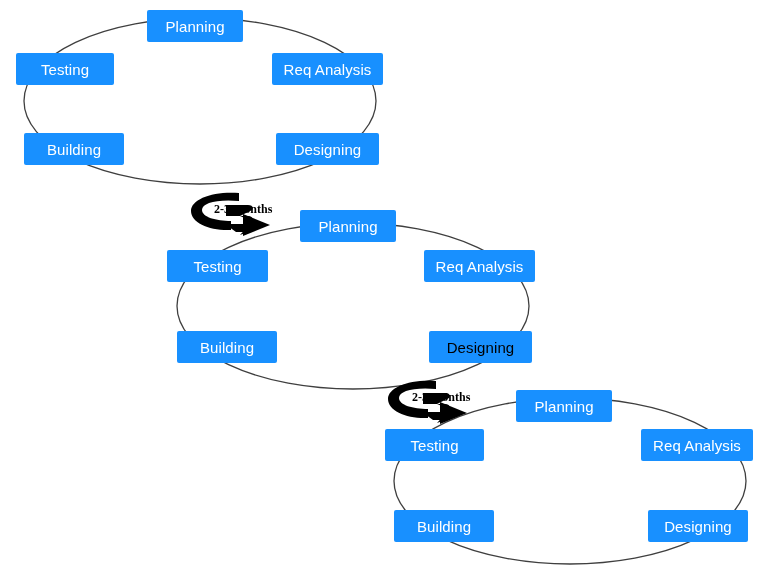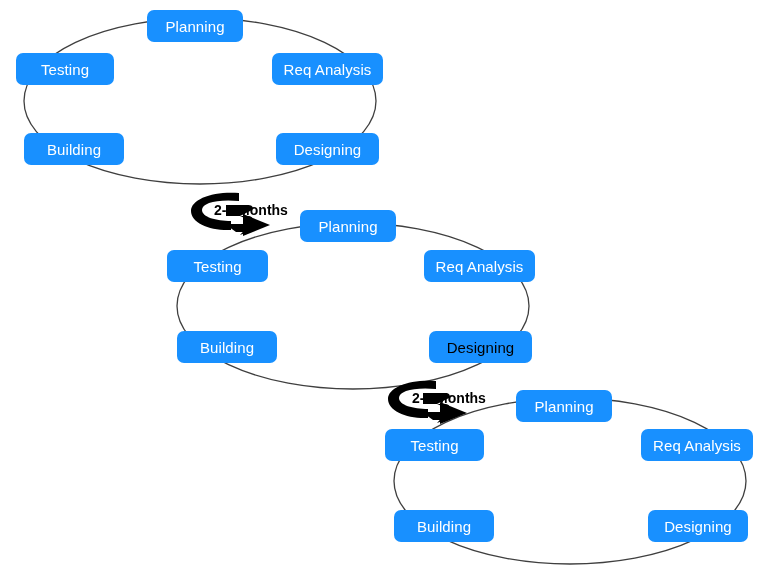--- a/index.html
+++ b/index.html
@@ -33,21 +33,21 @@
     stroke-width: 1.3;
   }
   .arrow-shape {
     fill: #000000;
   }
   
   .stage-box {
     position: absolute;
     box-sizing: border-box;
     background: #1890FF;
-    border-radius: 7px;
+    border-radius: 2px;
     color: #ffffff;
     font-family: "Liberation Sans", sans-serif;
     font-size: 15px;
     line-height: 1;
     letter-spacing: 0.1px;
     display: flex;
     align-items: center;
     justify-content: center;
     white-space: nowrap;
     user-select: none;
@@ -55,22 +55,22 @@
   .stage-box.highlighted {
     color: #000000;
   }
   .stage-label {
     display: block;
     padding: 0 2px;
   }
   
   .transition-label {
     position: absolute;
-    font-family: Liberation Sans, sans-serif;
-    font-size: 14px;
+    font-family: Liberation Serif, serif;
+    font-size: 12px;
     font-weight: bold;
     color: #000000;
     white-space: nowrap;
     line-height: 1;
     user-select: none;
   }
 </style>
 </head>
 <body>
 

